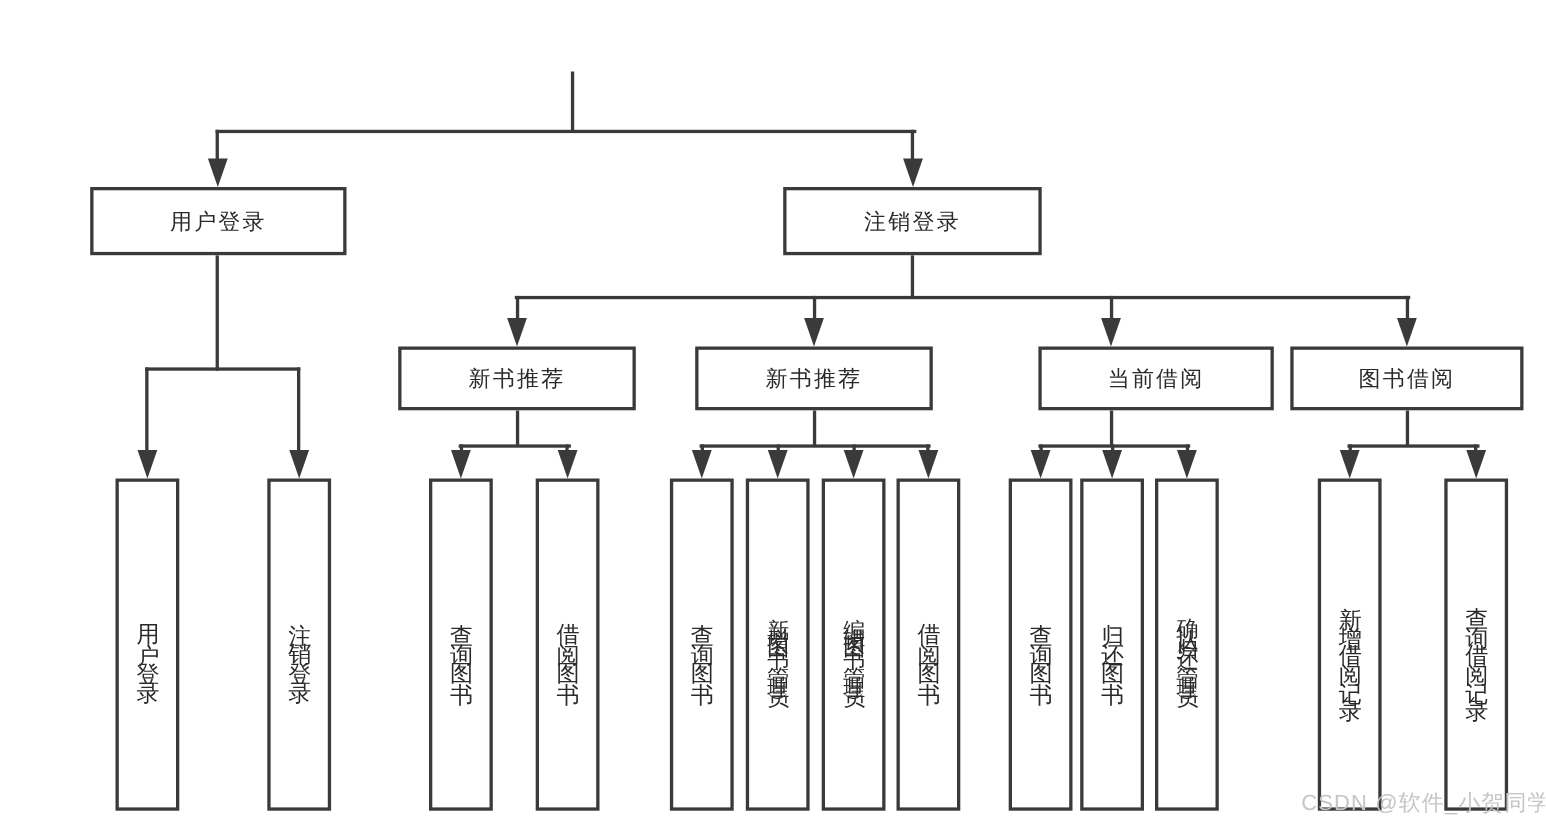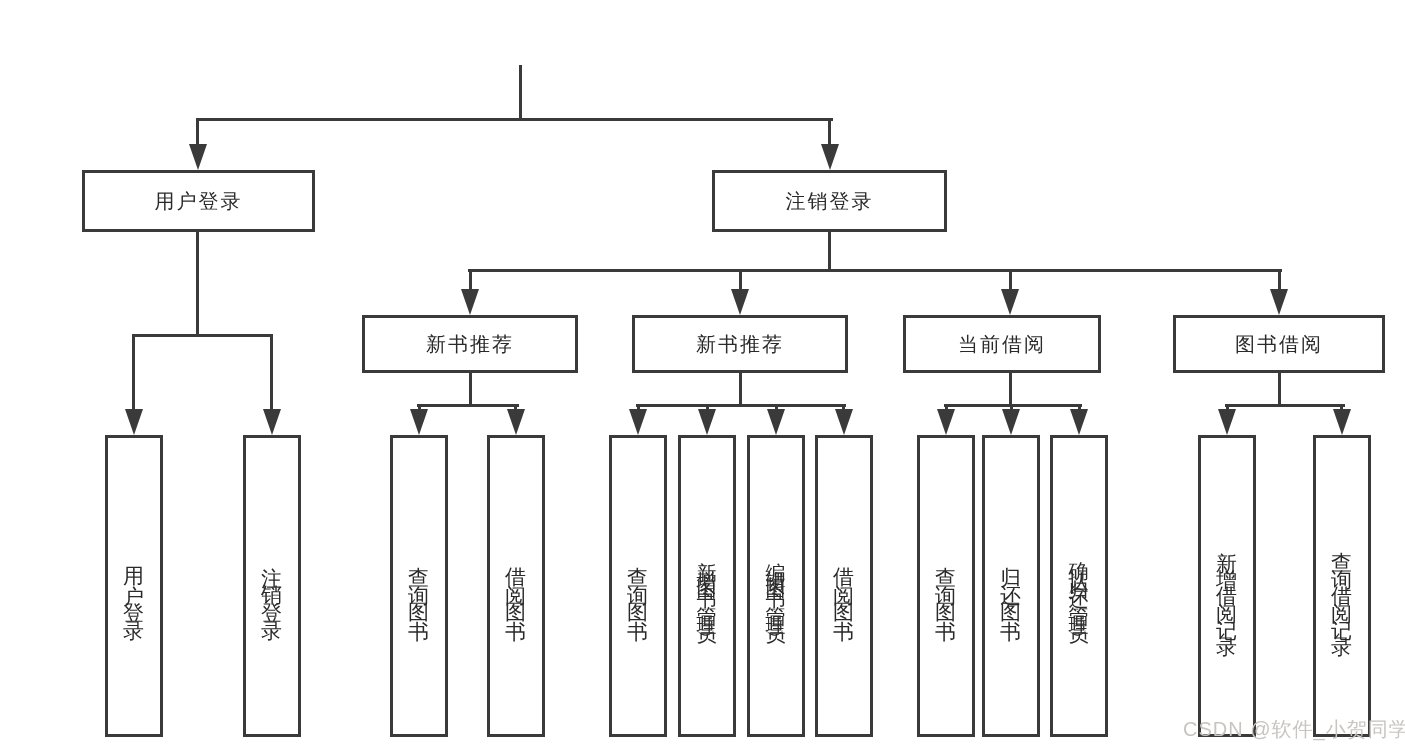--- a/index.html
+++ b/index.html
@@ -105,21 +105,21 @@
   <div class="box hbox" style="left:712px;top:170px;width:235px;height:62px">
     <span>注销登录</span>
   </div>
 
   <div class="box hbox" style="left:362px;top:315px;width:216px;height:58px">
     <span>新书推荐</span>
   </div>
   <div class="box hbox" style="left:632px;top:315px;width:216px;height:58px">
     <span>新书推荐</span>
   </div>
-  <div class="box hbox" style="left:903px;top:315px;width:198px;height:58px">
+  <div class="box hbox" style="left:944px;top:315px;width:214px;height:58px">
     <span>当前借阅</span>
   </div>
   <div class="box hbox" style="left:1173px;top:315px;width:212px;height:58px">
     <span>图书借阅</span>
   </div>
 
   <div class="box vbox" style="left:105px;top:435px;width:58px;height:302px">
     <span>用户登录</span>
   </div>
   <div class="box vbox" style="left:243px;top:435px;width:58px;height:302px">

